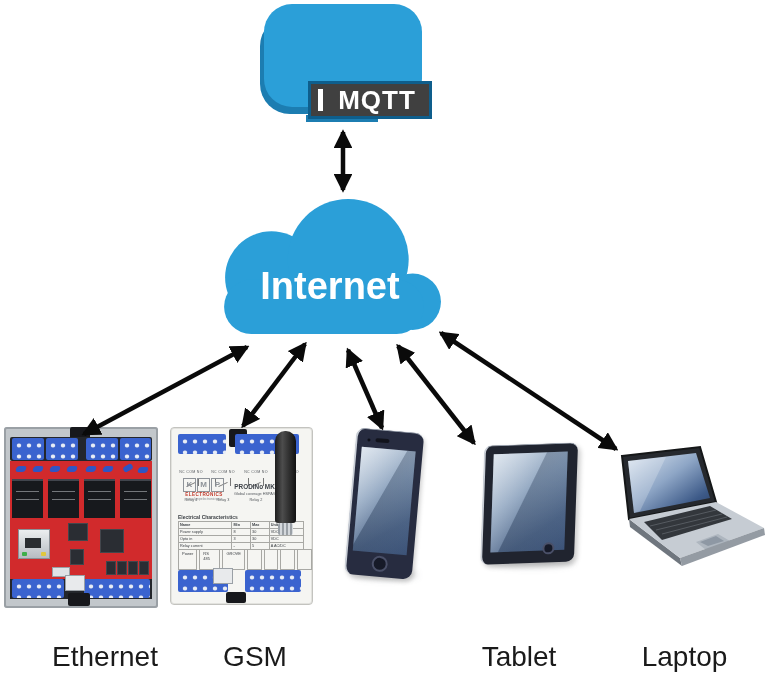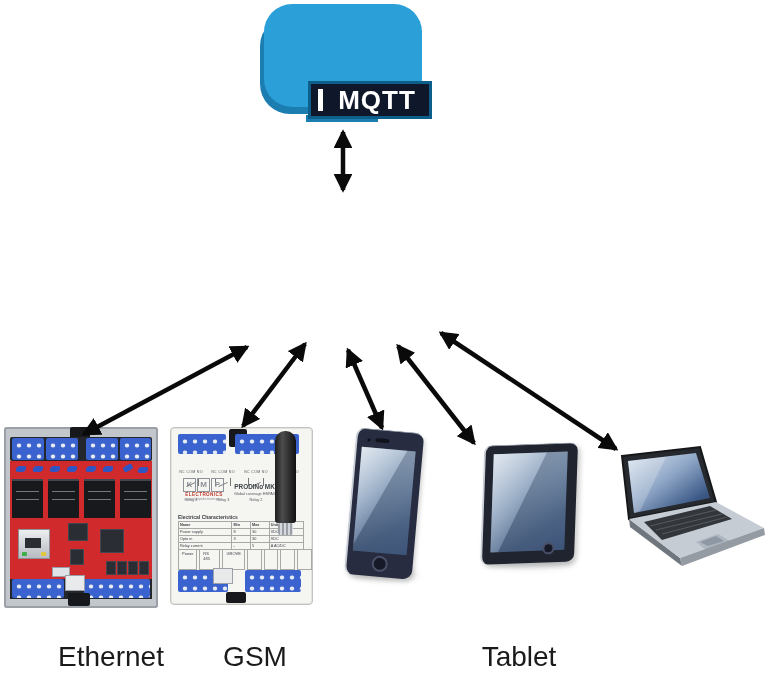--- a/index.html
+++ b/index.html
@@ -5,21 +5,21 @@
   html,body{margin:0;padding:0;background:#fff;}
   .canvas{position:relative;width:768px;height:689px;background:#ffffff;overflow:hidden;
           font-family:"Liberation Sans",sans-serif;}
   .abs{position:absolute;}
 
   
   .mqtt-wrap{left:260px;top:4px;width:176px;height:120px;}
   .mqtt-shadow{left:0;top:12px;width:158px;height:98px;border-radius:30px;background:#1c7db1;}
   .mqtt-square{left:4px;top:0;width:158px;height:103px;border-radius:28px;background:#2b9fd8;}
   .mqtt-banner-shadow{left:46px;top:111px;width:72px;height:7px;background:#1c7db1;}
-  .mqtt-banner{left:48px;top:77px;width:124px;height:38px;background:#0f172a;
+  .mqtt-banner{left:48px;top:77px;width:124px;height:38px;background:#404040;
                border:3px solid #0e5e8c;box-sizing:border-box;}
   .mqtt-whitebar{left:7px;top:5px;width:5px;height:22px;background:#ffffff;}
   .mqtt-text{left:16px;top:0;right:2px;height:32px;line-height:32px;color:#fff;
              font-size:26px;font-weight:bold;letter-spacing:1px;text-align:center;}
 
   
   .cloud-wrap{left:214px;top:197px;width:232px;height:141px;}
   .cloud-label{left:0;top:68px;width:100%;text-align:center;color:#fff;
                font-size:38px;font-weight:bold;}
 
@@ -95,20 +95,31 @@
   <div class="abs mqtt-wrap">
     <div class="abs mqtt-shadow"></div>
     <div class="abs mqtt-square"></div>
     <div class="abs mqtt-banner-shadow"></div>
     <div class="abs mqtt-banner">
       <div class="abs mqtt-whitebar"></div>
       <div class="abs mqtt-text">MQTT</div>
     </div>
   </div>
 
+  <div class="abs cloud-wrap">
+    <svg width="100%" height="100%" viewBox="0 0 230 140" preserveAspectRatio="none">
+      <g fill="#2b9fd8">
+        <circle cx="57" cy="80" r="46"></circle>
+        <circle cx="133" cy="62" r="60"></circle>
+        <circle cx="197" cy="104" r="28"></circle>
+        <rect x="10" y="82" width="198" height="54" rx="27"></rect>
+      </g>
+    </svg>
+    <div class="abs cloud-label">Internet</div>
+  </div>
 
   <svg class="abs arrows" viewBox="0 0 768 689">
     <defs>
       <marker id="ah" viewBox="0 0 10 10" refX="8.5" refY="5" markerWidth="4.2" markerHeight="4.2" orient="auto-start-reverse">
         <path d="M0,0 L10,5 L0,10 z" fill="#0a0a0a"></path>
       </marker>
     </defs>
     <g stroke="#0a0a0a" stroke-width="4.5" fill="none">
       <line x1="343" y1="132" x2="343" y2="190" marker-start="url(#ah)" marker-end="url(#ah)"></line>
       <line x1="247" y1="347" x2="84" y2="434" marker-start="url(#ah)" marker-end="url(#ah)"></line>
@@ -293,16 +304,17 @@
     <polygon points="28,19 66,15 40,69 34,71" fill="rgba(255,255,255,0.22)"></polygon>
     <polygon points="29,77 80,116 82,124 30,85" fill="#6f767e"></polygon>
     <polygon points="29,77 116,60 164,86 80,116" fill="#c6ccd3"></polygon>
     <polygon points="44,80 110,64 132,77 62,98" fill="#33373c"></polygon>
     <path d="M50,84 L116,68 M56,88 L122,72 M62,92 L127,75" stroke="#565b61" stroke-width="1" fill="none"></path>
     <polygon points="96,100 118,92 130,99 106,108" fill="#aeb6bf"></polygon>
     <polygon points="100,100 116,94 124,99 108,104" fill="#8e98a4"></polygon>
     <polygon points="80,116 164,86 165,93 82,124" fill="#949ba3"></polygon>
   </svg>
 
-  <div class="devlabel" style="left:8px;top:640px;width:150px;padding-left:28px;">Ethernet</div>
+  <div class="devlabel" style="left:2px;top:640px;width:150px;padding-left:28px;">Ethernet</div>
   <div class="devlabel" style="left:195px;top:640px;width:120px;">GSM</div>
   <div class="devlabel" style="left:461px;top:640px;width:116px;">Tablet</div>
+  <div class="devlabel" style="left:622px;top:640px;width:125px;">Laptop</div>
 </div>
 
 </body></html>

